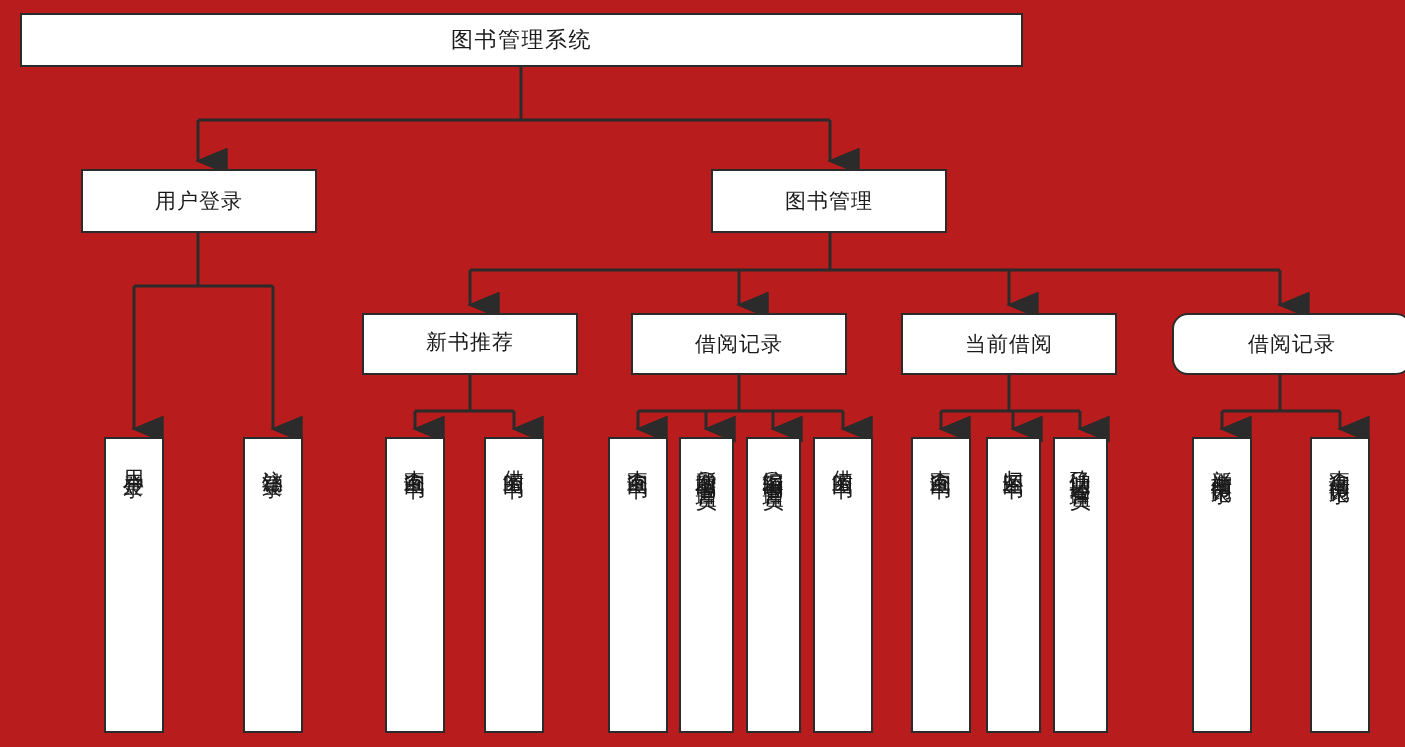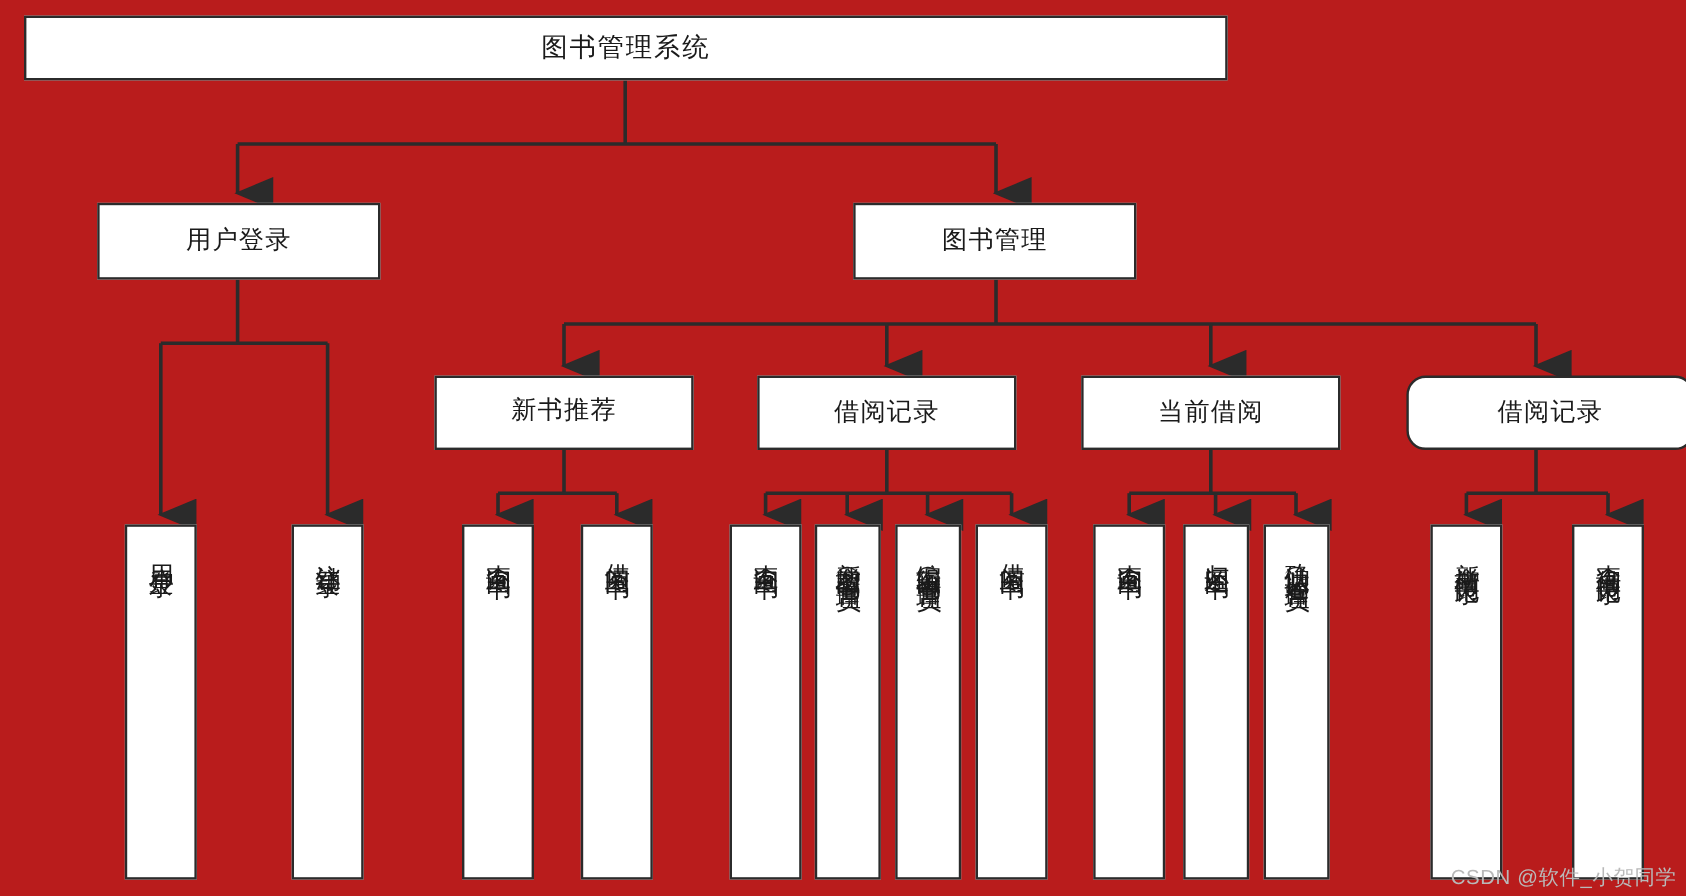--- a/index.html
+++ b/index.html
@@ -192,15 +192,14 @@
     <span class="node-label">确认归还（管理员）</span>
   </div>
 
   <div class="node vert" style="left:1192px; top:437px; width:60px; height:296px;">
     <span class="node-label">新增借阅记录</span>
   </div>
   <div class="node vert" style="left:1310px; top:437px; width:60px; height:296px;">
     <span class="node-label">查询借阅记录</span>
   </div>
 
-  <div class="watermark">CSDN @软件_小贺同学</div>
 
 </div>
 
 </body></html>

